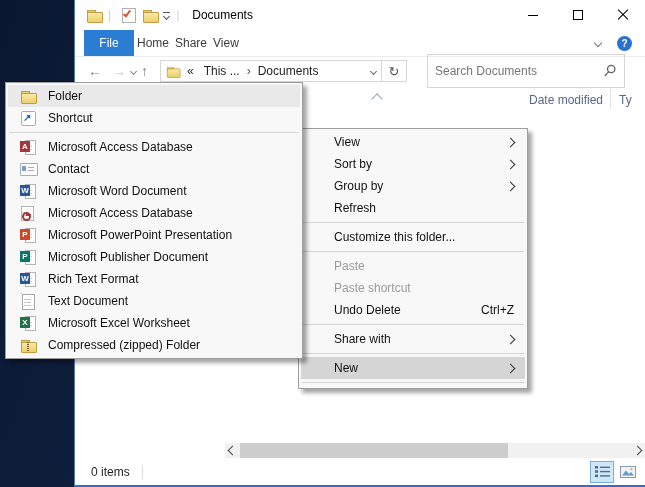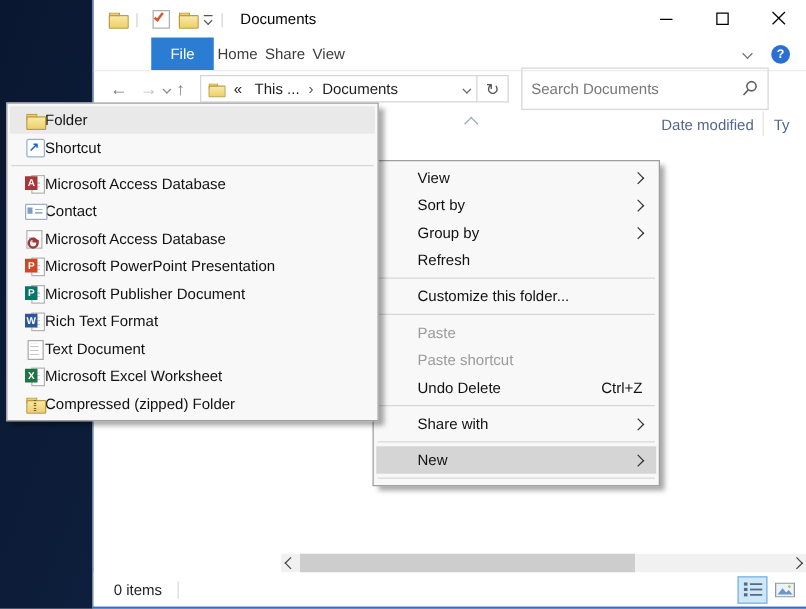--- a/index.html
+++ b/index.html
@@ -26,38 +26,38 @@
   .win-controls { margin-left:auto; display:flex; height:100%; }
   .win-btn { width:45px; display:flex; align-items:center; justify-content:center; }
   .glyph-min { width:10px; border-top:1px solid #000; }
   .glyph-max { width:10px; height:10px; border:1px solid #000; }
   .glyph-close { position:relative; width:12px; height:12px; }
   .glyph-close::before,.glyph-close::after { content:""; position:absolute; left:-1px; top:5px; width:14px; height:1px; background:#000; }
   .glyph-close::before { transform:rotate(45deg); }
   .glyph-close::after  { transform:rotate(-45deg); }
   
   .ribbon { height:27px; display:flex; align-items:stretch; padding-left:9px; border-bottom:1px solid #ececee; flex:none; }
-  .tab-file { width:50px; background:#2b7cd3; color:#fff; display:flex; align-items:center; justify-content:center; font-size:12px;margin-left:37px; }
+  .tab-file { width:50px; background:#2b7cd3; color:#fff; display:flex; align-items:center; justify-content:center; font-size:12px; }
   .tab { padding:0 3px; display:flex; align-items:center; font-size:12px; color:#3c3c3c; }
   .ribbon-right { margin-left:auto; display:flex; align-items:center; gap:16px; padding-right:13px; }
   .help-icon { width:15px; height:15px; border-radius:50%; background:#2a70d3; color:#fff; font-size:10px; font-weight:bold; display:flex; align-items:center; justify-content:center; }
   
   .chev { display:inline-block; width:6px; height:6px; border-right:1px solid #555; border-bottom:1px solid #555; }
   .chev.down  { transform:rotate(45deg); }
   .chev.tiny  { width:5px; height:5px; }
   
   .toolbar { height:28px; display:flex; align-items:center; padding:0 8px; flex:none; }
   .nav { font-size:14px; color:#7c7c7c; margin:0 5px; line-height:1; }
   .nav.disabled { color:#c3c3c3; }
   .crumb-box { display:flex; align-items:center; height:22px; width:222px; border:1px solid #d6d6d6; padding:0 5px; margin-left:7px; }
   .crumb-box .txt { font-size:12px; color:#1e1e1e; margin:0 5px; white-space:nowrap; }
   .crumb-box .sep { font-size:12px; color:#555; margin:0 2px; }
   .crumb-spacer { flex:1; }
   .refresh-box { height:22px; width:25px; border:1px solid #d6d6d6; border-left:none; display:flex; align-items:center; justify-content:center; font-size:13px; color:#555; }
-  .search-box { margin-left:10px; height:22px; width:198px; border:1px solid #d6d6d6; display:flex; align-items:center; padding:16px 7px; }
+  .search-box { margin-left:20px; height:22px; width:198px; border:1px solid #d6d6d6; display:flex; align-items:center; padding:16px 7px; }
   .search-box input { border:none; outline:none; flex:1; font-family:"Liberation Sans",sans-serif; font-size:12px; color:#444; background:transparent; min-width:0; }
   .search-box input::placeholder { color:#777; opacity:1; }
   
   .colheader { position:relative; height:30px; flex:none; }
   .sort-chev { position:absolute; left:298px; top:10px; width:8px; height:8px; border-right:1px solid #9aa5b5; border-bottom:1px solid #9aa5b5; transform:rotate(-135deg); }
   .col-label { position:absolute; top:8px; font-size:12px; color:#56688a; white-space:nowrap; }
   .col-date { left:454px; }
   .col-sep { position:absolute; left:535px; top:4px; height:20px; border-left:1px solid #e3e3e3; }
   .col-ty { left:544px;text-align:right; }
   .filearea { flex:1; background:#fff; }
@@ -77,21 +77,21 @@
   
   .menu { position:absolute; background:#f8f8f8; border:1px solid #9e9e9e; box-shadow:4px 4px 4px rgba(0,0,0,.35); padding:2px; z-index:30; }
   #context-menu { left:298px; top:128px; width:230px; }
   #new-submenu  { left:5px;  top:82px;  width:298px; z-index:40; }
   .cm-item { height:22px; display:flex; align-items:center; padding:0 11px 0 33px; font-size:12px; color:#111; }
   .cm-item.disabled { color:#9b9b9b; }
   .cm-item.highlighted { background:#d5d5d5; }
   .cm-item .shortcut { margin-left:auto; }
   .cm-item .sub-arrow { margin-left:auto; width:7px; height:7px; border-right:1.2px solid #333; border-bottom:1.2px solid #333; transform:rotate(-45deg); }
   .menu-sep { height:1px; background:#d7d7d7; margin:3px 1px; }
-  .sm-item { height:22px; display:flex; align-items:center; padding:0 10px 0 12px; font-size:12px; color:#111; }
+  .sm-item { height:22px; display:flex; align-items:center; gap:12px; padding:0 10px 0 12px; font-size:12px; color:#111; }
   .sm-item.hovered { background:#e9e9e9; }
   
   .mi { position:relative; display:inline-block; width:16px; height:16px; flex:none; }
   .mi i { display:block; }
   
   .folder-icon::before,.zip-folder-icon::before { content:""; position:absolute; left:1px; top:3px; width:7px; height:4px; background:#eccf6e; border:1px solid #bf9c3f; border-bottom:none; border-radius:1px 1px 0 0; }
   .folder-icon::after,.zip-folder-icon::after { content:""; position:absolute; left:1px; top:5px; width:14px; height:9px; background:linear-gradient(#fae9a7,#ecd069); border:1px solid #bf9c3f; border-radius:1px; }
   .zip-folder-icon i { position:absolute; left:7px; top:5px; width:2px; height:9px; z-index:2; background:repeating-linear-gradient(to bottom,#7a6020 0 1px,#e8d387 1px 2px); }
   .s85 { transform:scale(.85); transform-origin:left center; }
   
@@ -315,20 +315,26 @@
       </span>
       <span>Microsoft Access Database</span>
     </div>
     <div class="sm-item">
       <span class="mi contact-icon">
         <i></i>
       </span>
       <span>Contact</span>
     </div>
     <div class="sm-item">
+      <span class="mi word-document-icon" data-letter="W">
+        <i></i>
+      </span>
+      <span>Microsoft Word Document</span>
+    </div>
+    <div class="sm-item">
       <span class="mi access-database-key-icon">
         <i></i>
       </span>
       <span>Microsoft Access Database</span>
     </div>
     <div class="sm-item">
       <span class="mi powerpoint-icon" data-letter="P">
         <i></i>
       </span>
       <span>Microsoft PowerPoint Presentation</span>

